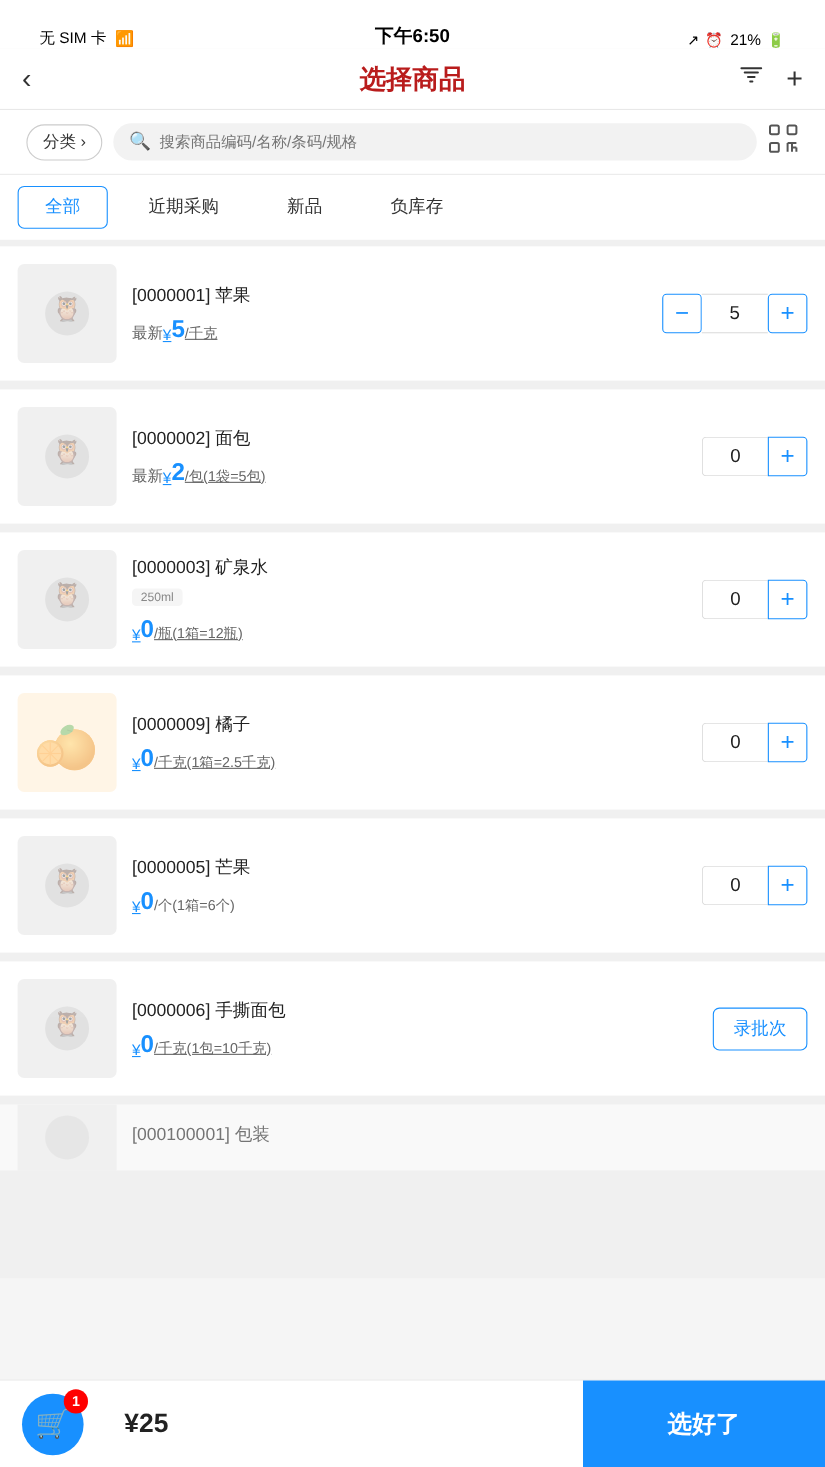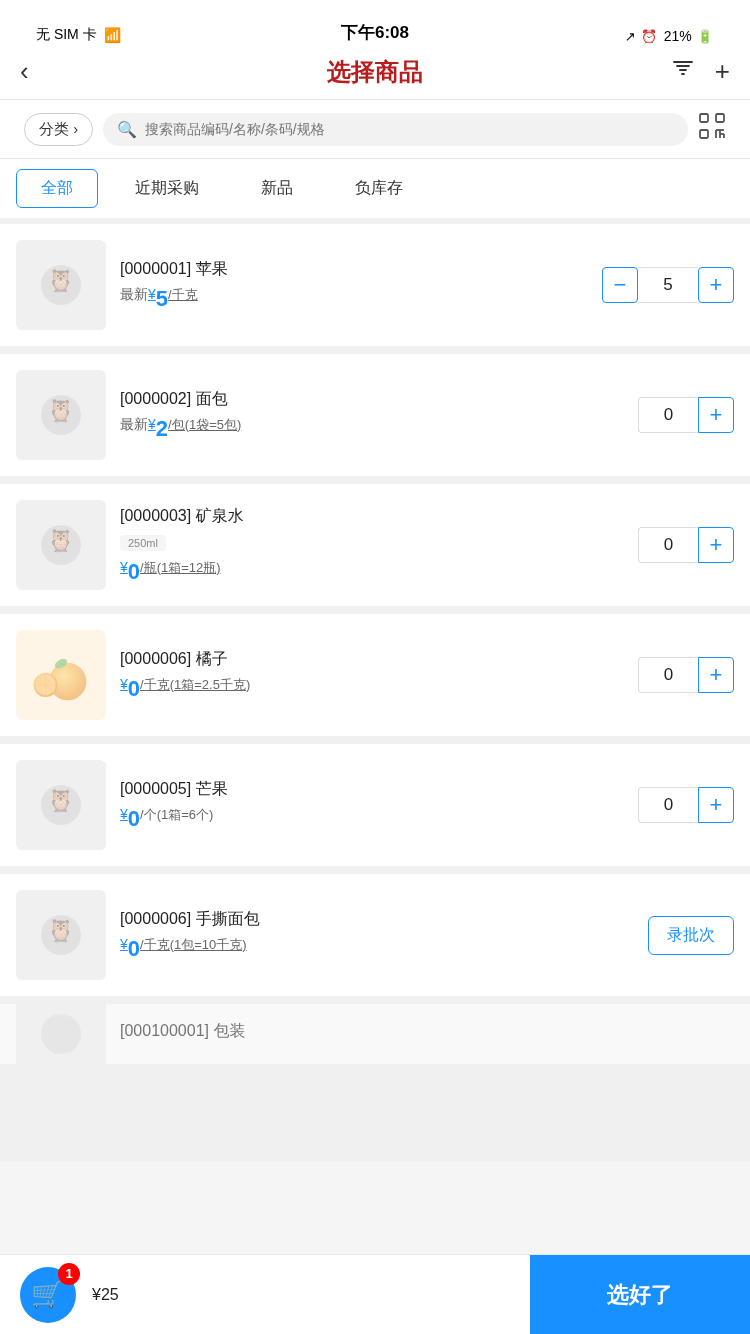--- a/index.html
+++ b/index.html
@@ -118,21 +118,21 @@
       align-items: center;
       justify-content: center;
       flex-shrink: 0;
       overflow: hidden;
     }
     .product-img svg { width: 60px; height: 60px; opacity: 0.4; }
     .product-img.orange-img { background: #fff5e6; }
     .product-info { flex: 1; min-width: 0; }
     .product-name { font-size: 16px; color: #222; font-weight: 500; margin-bottom: 6px; }
     .product-spec { font-size: 11px; color: #888; background: #f5f5f5; display: inline-block; padding: 2px 8px; border-radius: 4px; margin-bottom: 4px; }
-    .price-line { display: flex; align-items: flex-start; gap: 0; }
+    .price-line { display: flex; align-items: flex-end; gap: 0; }
     .qty-control { display: flex; align-items: center; gap: 0; flex-shrink: 0; }
     .qty-btn {
       width: 36px;
       height: 36px;
       border: 1.5px solid #1890ff;
       background: #fff;
       color: #1890ff;
       font-size: 22px;
       display: flex;
       align-items: center;
@@ -173,35 +173,35 @@
       border-top: 1px solid #e8e8e8;
       display: flex;
       align-items: center;
       justify-content: space-between;
       padding: 0 0 0 20px;
     }
     .cart-area { display: flex; align-items: center; gap: 16px; position: relative; }
     .cart-icon-wrap { position: relative; width: 56px; height: 56px; background: #1890ff; border-radius: 50%; display: flex; align-items: center; justify-content: center; }
     .cart-icon-wrap .cart-char { font-size: 26px; color: #fff; }
     .cart-badge { position: absolute; top: -4px; right: -4px; background: red; color: #fff; border-radius: 50%; width: 22px; height: 22px; display: flex; align-items: center; justify-content: center; font-size: 13px; font-weight: bold; }
-    .cart-total { font-size: 16px; font-weight: normal; color: #222; }
+    .cart-total { font-size: 24px; font-weight: bold; color: #222; margin-left: 21px; }
     .confirm-btn { width: 220px; height: 80px; background: #1890ff; color: #fff; font-size: 22px; font-weight: 600; border: none; cursor: pointer; }
 
     
     .orange-svg { width: 90px; height: 90px; }
   </style>
 </head>
 <body>
 
 <div class="status-bar">
   <div class="status-left">
     <span>无 SIM 卡</span>
     <span>📶</span>
   </div>
-  <span class="status-center">下午6:08</span>
+  <span class="status-center">下午6:50</span>
   <div class="status-right">
     <span style="font-size:13px;">↗</span>
     <span style="font-size:13px;">⏰</span>
     <span>21%</span>
     <span style="font-size:13px;">🔋</span>
   </div>
 </div>
 
 <div class="nav-bar">
   <span class="nav-back">‹</span>
@@ -339,21 +339,21 @@
             <stop offset="100%" stop-color="#e67e00"></stop>
           </radialGradient>
           <radialGradient id="orangeGrad2" cx="40%" cy="35%" r="60%">
             <stop offset="0%" stop-color="#ffcc55"></stop>
             <stop offset="100%" stop-color="#e67e00"></stop>
           </radialGradient>
         </defs>
       </svg>
     </div>
     <div class="product-info">
-      <div class="product-name">[0000006] 橘子</div>
+      <div class="product-name">[0000009] 橘子</div>
       <div class="price-line">
         <span class="currency" style="color:#1890ff; text-decoration:underline; font-size:14px;">¥</span>
         <span style="color:#1890ff; font-size:22px; font-weight:bold;">0</span>
         <span style="color:#666; font-size:13px; text-decoration:underline;">/千克(1箱=2.5千克)</span>
       </div>
     </div>
     <div class="qty-control">
       <input class="qty-input" type="text" value="0" style="border-left: 1.5px solid rgb(221, 221, 221); border-radius: 4px 0px 0px 4px;">
       <button class="qty-btn" style="border-radius:0 4px 4px 0;">+</button>
     </div>

